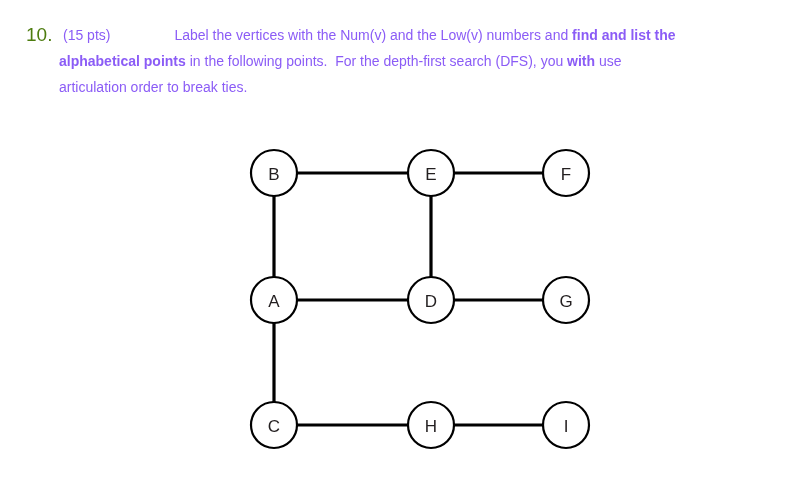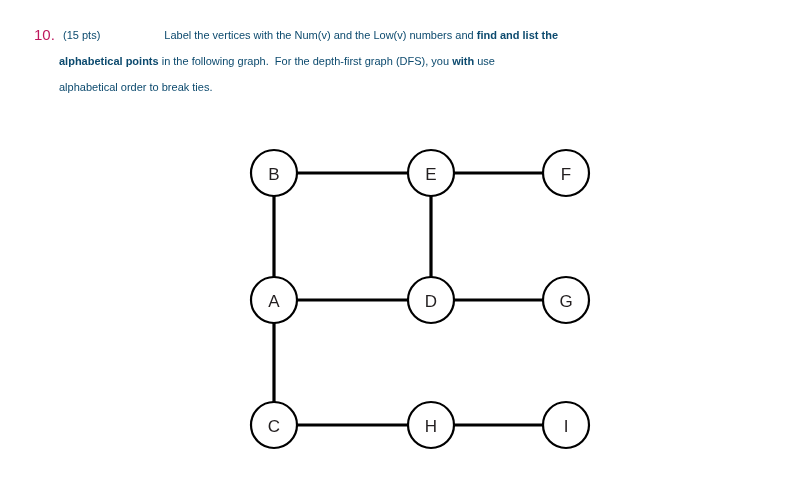--- a/index.html
+++ b/index.html
@@ -16,32 +16,32 @@
     position: relative;
   }
   #question-block {
     position: absolute;
     left: 0;
     top: 0;
     width: 802px;
   }
   .q-line {
     position: absolute;
-    font-size: 11px;
+    font-size: 14px;
     line-height: 18px;
-    color: #0c4a6e;
+    color: #8b5cf6;
     white-space: pre;
   }
   .q-num {
     position: absolute;
-    left: 34px;
+    left: 26px;
     top: 26px;
-    font-size: 15px;
+    font-size: 19px;
     line-height: 18px;
-    color: #be185d;
+    color: #4d7c0f;
     white-space: pre;
   }
   .line1 { left: 63px;  top: 26px; }
   .line2 { left: 59px;  top: 52px; }
   .line3 { left: 59px;  top: 78px; }
   .bold { font-weight: bold; }
   .gap-tab { display: inline-block; width: 64px; }
 
   #graph-figure {
     position: absolute;
@@ -72,23 +72,23 @@
   }
 </style>
 </head>
 <body>
 
 <div id="question-block">
   <span class="q-num">10.</span>
 
   <div class="q-line line1"><span>(15 pts)</span><span class="gap-tab"></span><span>Label the vertices with the Num(v) and the Low(v) numbers and </span><span class="bold">find and list the</span></div>
 
-  <div class="q-line line2"><span class="bold">alphabetical points</span><span> in the following graph.  For the depth-first graph (DFS), you </span><span class="bold">with</span><span> use</span></div>
+  <div class="q-line line2"><span class="bold">alphabetical points</span><span> in the following points.  For the depth-first search (DFS), you </span><span class="bold">with</span><span> use</span></div>
 
-  <div class="q-line line3">alphabetical order to break ties.</div>
+  <div class="q-line line3">articulation order to break ties.</div>
 </div>
 
 <div id="graph-figure">
   <svg id="graph-svg" width="802" height="373" viewBox="0 0 802 373">
     <g id="edges-group">
         <line x1="297" y1="63" x2="408" y2="63" class="edge-line" stroke="#000000"></line>
         <line x1="454" y1="63" x2="543" y2="63" class="edge-line" stroke="#000000"></line>
         <line x1="274" y1="86" x2="274" y2="167" class="edge-line" stroke="#000000"></line>
         <line x1="431" y1="86" x2="431" y2="167" class="edge-line" stroke="#000000"></line>
         <line x1="297" y1="190" x2="408" y2="190" class="edge-line" stroke="#000000"></line>

